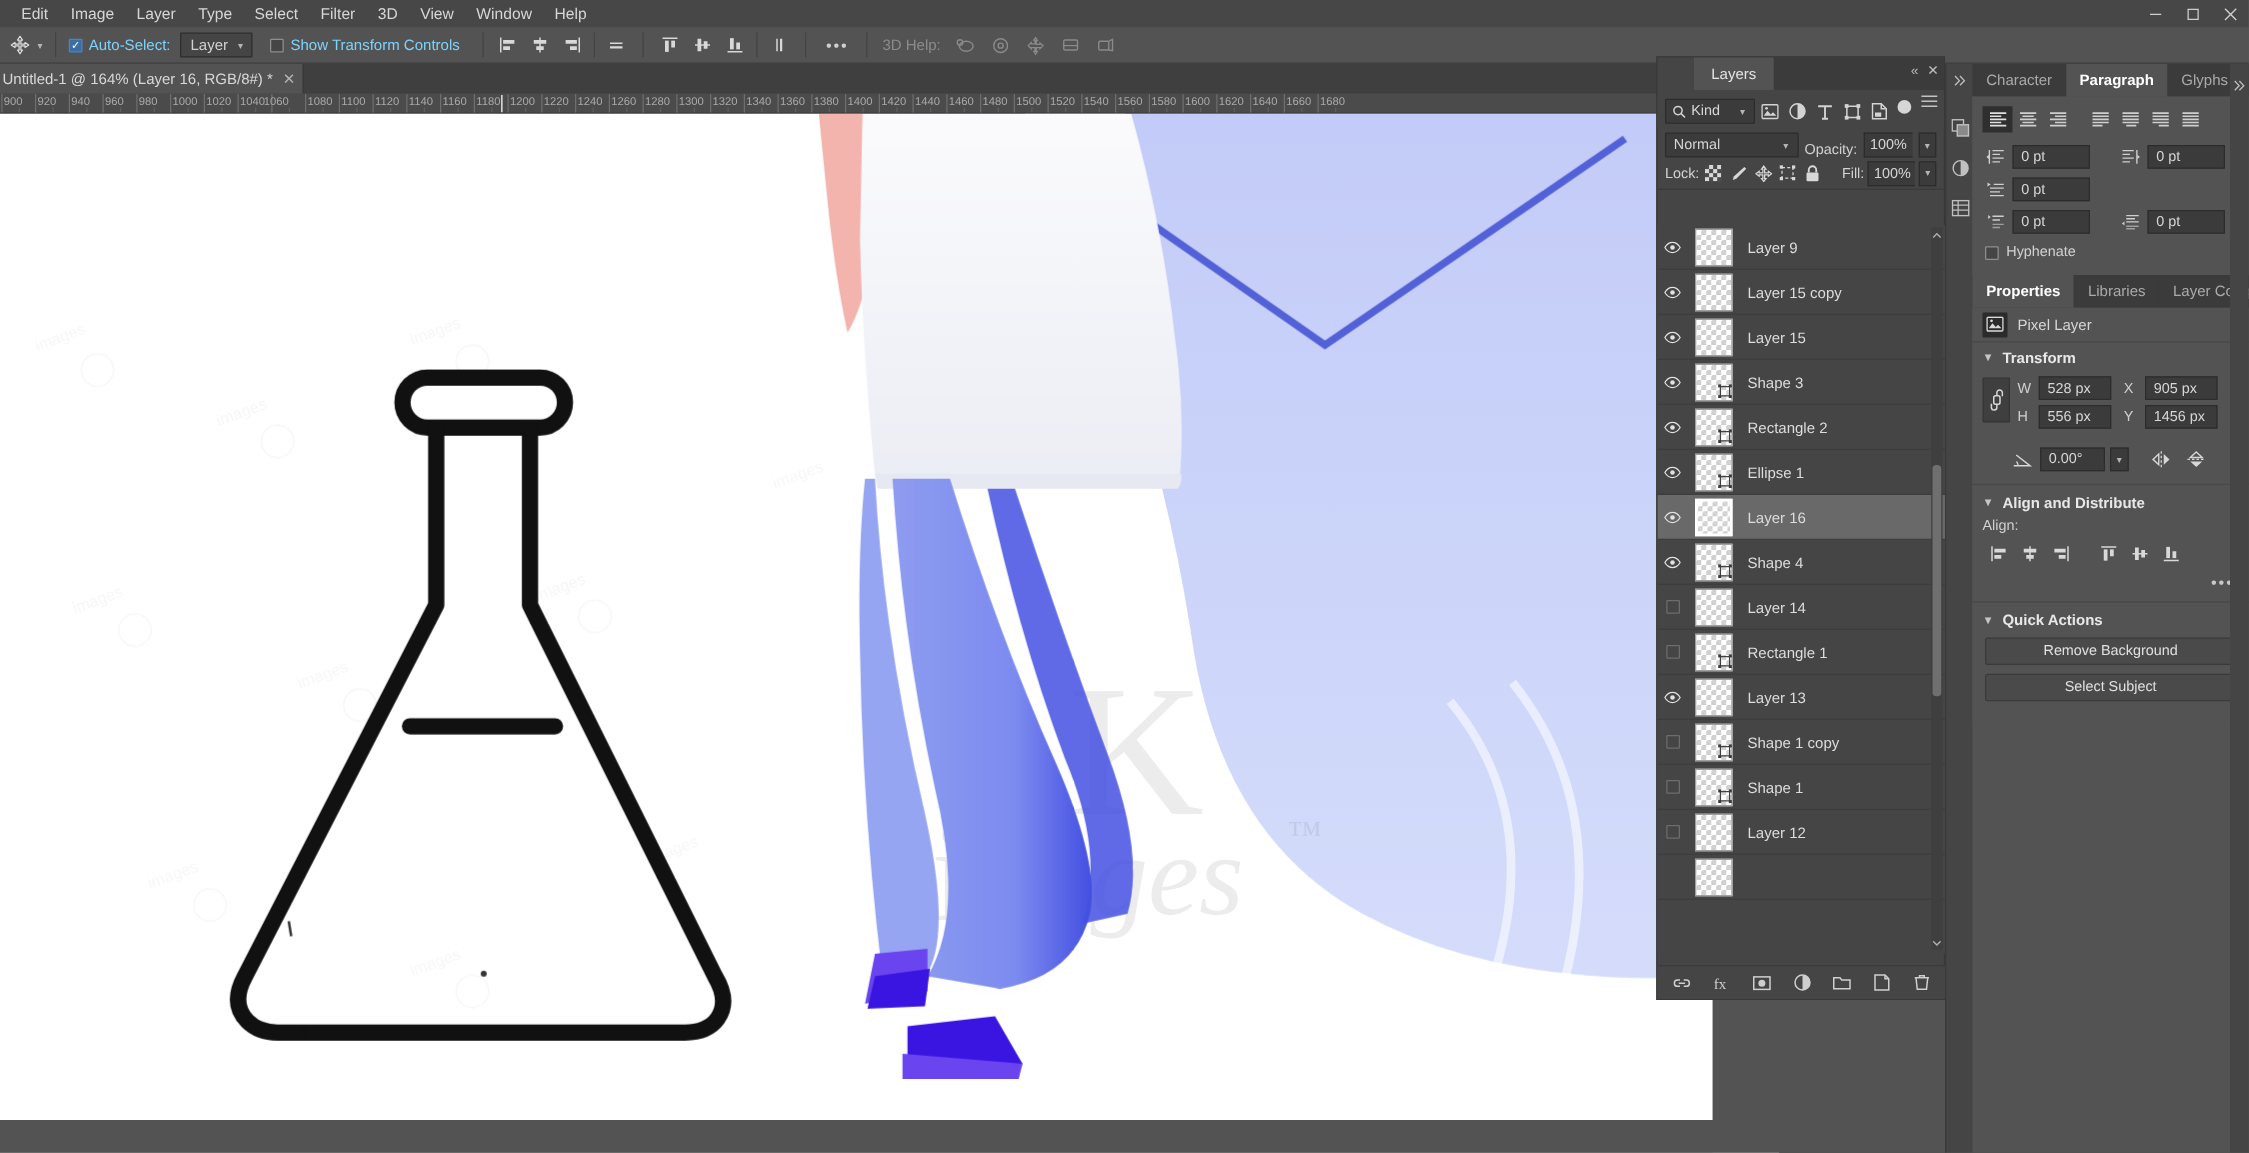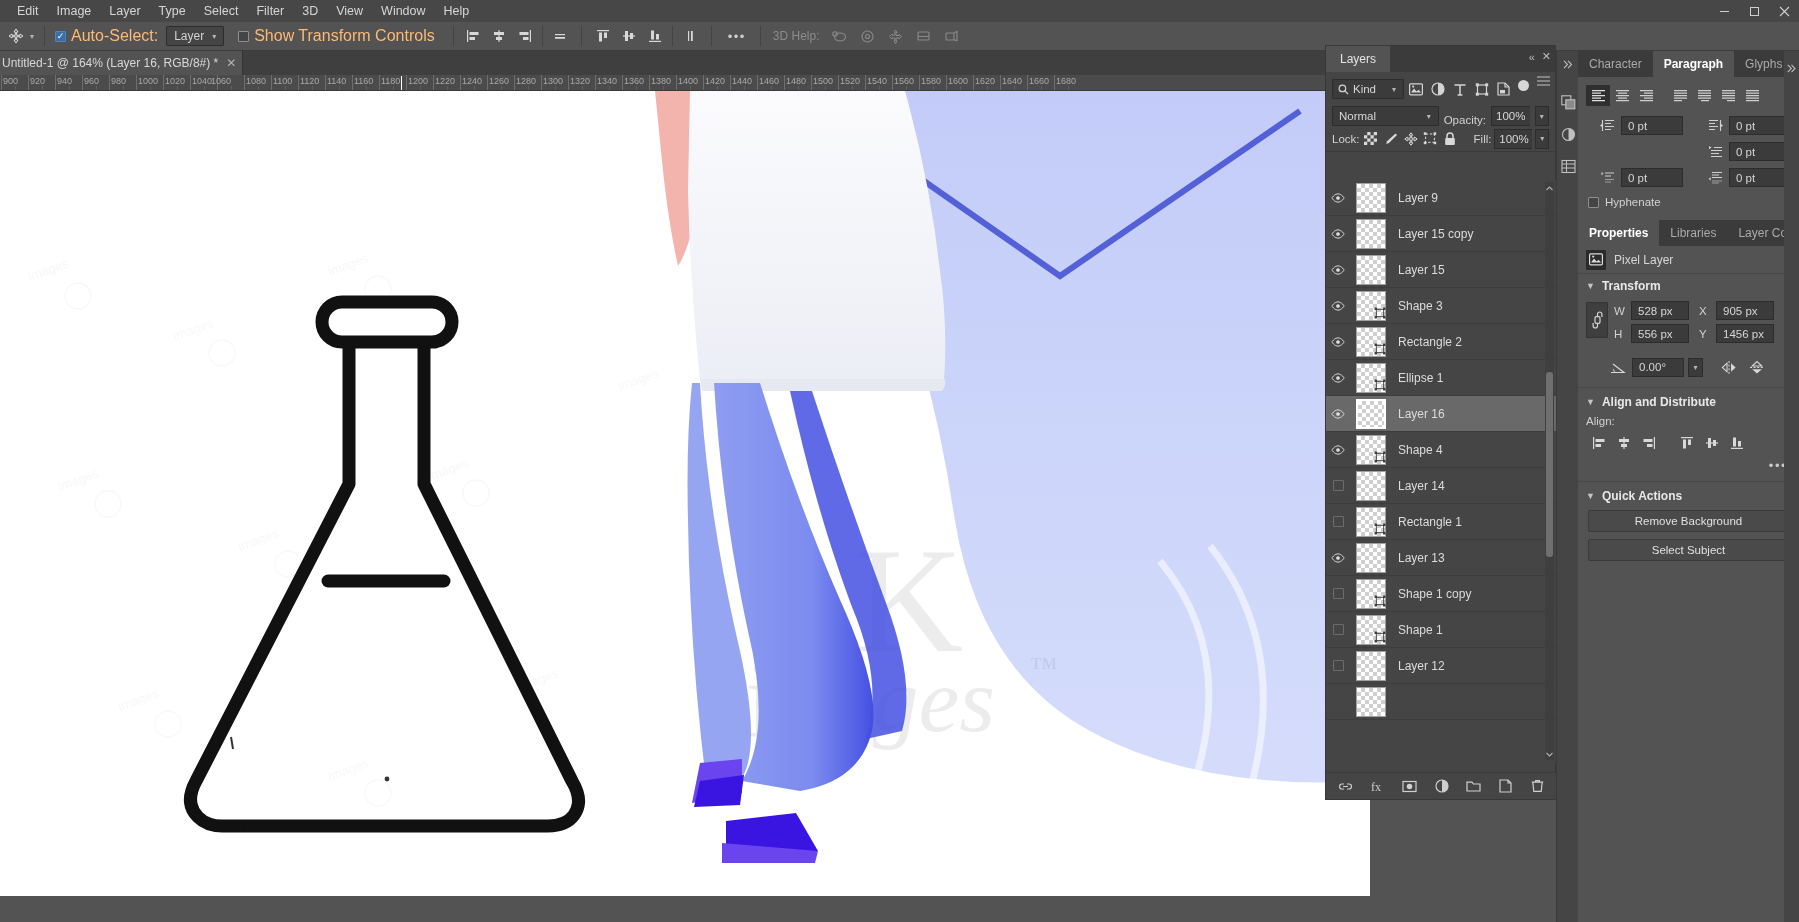--- a/index.html
+++ b/index.html
@@ -40,21 +40,21 @@
     margin-left: 4px;
   }
   .caret { font-size: 8px; color: #b5b5b5; margin: 0 4px 0 2px; }
   .cb {
     width: 11px; height: 11px; border: 1px solid #8e8e8e; background: #454545;
     display: inline-flex; align-items: center; justify-content: center;
     margin-right: 5px; flex: 0 0 auto; border-radius: 1px;
   }
   .cb.checked { background: #3b6ea5; border-color: #4f83bd; }
   .cb.checked::after { content: "✓"; font-size: 9px; color: #fff; line-height: 1; }
-  .ob-label { font-size: 16px; color: #fdba74; white-space: nowrap; }
+  .ob-label { font-size: 12px; color: #7dd3fc; white-space: nowrap; }
   .ob-select {
     margin-left: 8px; background: #454545; border: 1px solid #2d2d2d;
     height: 20px; min-width: 58px; display: flex; align-items: center;
     padding: 0 3px 0 7px; font-size: 12px; color: #d2d2d2; border-radius: 1px;
   }
   .ob-select .caret { margin-left: auto; }
   .align-btn { width: 26px; height: 22px; display: flex; align-items: center; justify-content: center; }
   .dots { letter-spacing: 1.5px; font-size: 13px; color: #cfcfcf; padding: 0 8px; }
   .mode3d { color: #8c8c8c; font-size: 12px; padding: 0 6px; }
   .icon3d { width: 28px; height: 22px; display: flex; align-items: center; justify-content: center; opacity: .55; }
@@ -98,21 +98,21 @@
     position: absolute; left: 1556px; top: 51px; width: 22px; height: 871px;
     background: #454545; border-left: 1px solid #3a3a3a;
   }
   .rail-btn { width: 22px; height: 26px; display: flex; align-items: center; justify-content: center; }
 
   
   .layers-panel {
     position: absolute; left: 1325px; top: 45px; width: 231px; height: 755px;
     background: #454545; border: 1px solid #383838;
   }
-  .lp-tabbar { height: 26px; background: #3b3b3b; display: flex; align-items: flex-end; position: relative; }
+  .lp-tabbar { height: 26px; background: #3b3b3b; display: flex; align-items: flex-end; position: relative; margin-left: 29px; }
   .lp-tab {
     height: 26px; padding: 0 14px; display: flex; align-items: center;
     font-size: 12px; color: #e4e4e4; background: #535353;
   }
   .lp-dockbtns { position: absolute; right: 4px; top: 4px; display: flex; gap: 7px; align-items: center; }
   .lp-dockbtn { font-size: 11px; color: #bdbdbd; }
   .lp-menu { position: absolute; right: 5px; top: 30px; }
 
   .lp-filter {
     height: 26px; display: flex; align-items: center; padding: 0 6px; gap: 1px;
@@ -201,21 +201,21 @@
     padding: 0 11px; display: flex; align-items: center; font-size: 12px;
     color: #aaaaaa; background: #3b3b3b; white-space: nowrap;
   }
   .rp-tab.active { background: #535353; color: #ffffff; font-weight: bold; }
 
   .para-body { padding: 8px 8px 6px 8px; background: #535353; }
   .para-aligns { display: flex; align-items: center; gap: 0px; margin-bottom: 10px; }
   .pa-btn { width: 24px; height: 21px; display: flex; align-items: center; justify-content: center; }
   .pa-btn.on { background: #2f2f2f; }
   .pa-gap { width: 10px; }
-  .para-row { display: flex; align-items: center; margin-bottom: 7px; gap: 4px; justify-content: flex-end; }
+  .para-row { display: flex; align-items: center; margin-bottom: 7px; gap: 4px; }
   .pa-icon { width: 20px; height: 18px; display: flex; align-items: center; justify-content: center; flex: 0 0 auto; }
   .pa-input {
     width: 62px; height: 19px; background: #3b3b3b; border: 1px solid #2c2c2c;
     display: flex; align-items: center; padding-left: 6px; font-size: 11.5px; color: #d6d6d6;
   }
   .pa-spacer { width: 14px; }
   .hyph { display: flex; align-items: center; padding: 2px 0 6px 2px; }
   .hyph .cb { margin-right: 6px; }
   .hyph span { font-size: 11.5px; color: #d2d2d2; }
 

